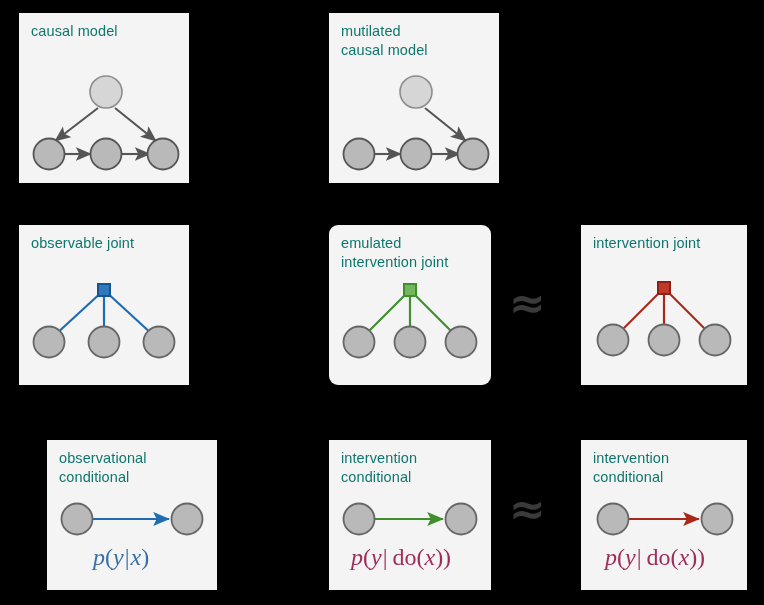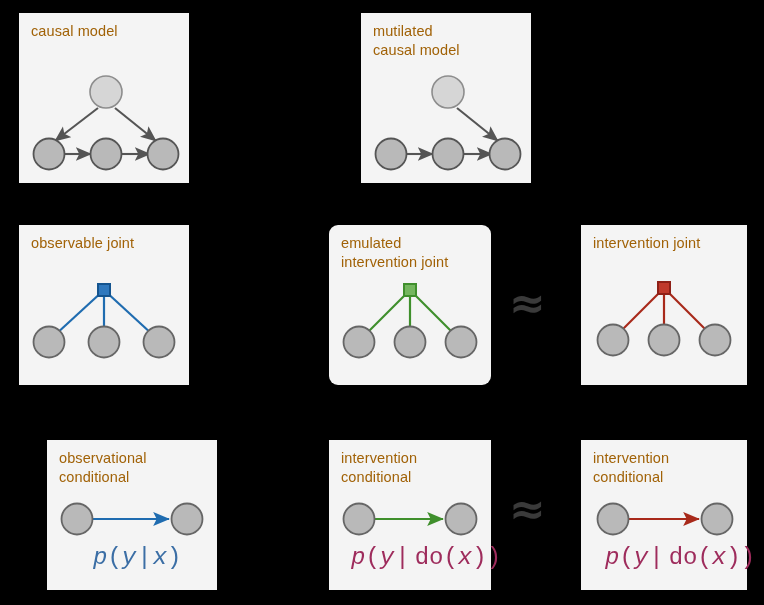--- a/index.html
+++ b/index.html
@@ -25,42 +25,42 @@
     position: absolute;
     background: #f4f4f4;
     box-sizing: border-box;
   }
   .panel-title {
     position: absolute;
     left: 12px;
     top: 9px;
     font-size: 14.5px;
     line-height: 19px;
-    color: #a16207;
+    color: #0f766e;
     white-space: pre-line;
     font-family: "Liberation Sans", sans-serif;
     letter-spacing: 0.1px;
   }
   .panel-svg {
     position: absolute;
     left: 0;
     top: 0;
   }
   .approx {
     position: absolute;
     color: #3a3a3a;
     font-size: 44px;
     font-family: "DejaVu Sans", sans-serif;
     font-weight: 700;
     line-height: 1;
     user-select: none;
   }
   .formula {
     position: absolute;
-    font-family: Liberation Mono, monospace;
+    font-family: Liberation Serif, serif;
     font-style: italic;
     font-size: 24px;
     white-space: nowrap;
   }
   .formula .up {
     font-style: normal;
   }
   .formula .bar {
     font-style: normal;
     padding: 0 1px;
@@ -86,21 +86,21 @@
       <line x1="43" y1="141" x2="72" y2="141" stroke="#555555" stroke-width="2.1" marker-end="url(#ahGray1)"></line>
       <line x1="101" y1="141" x2="131" y2="141" stroke="#555555" stroke-width="2.1" marker-end="url(#ahGray1)"></line>
 
       <circle cx="87" cy="79" r="16" fill="#d6d6d6" stroke="#8d8d8d" stroke-width="1.6"></circle>
       <circle cx="30" cy="141" r="15.5" fill="#b9b9b9" stroke="#555555" stroke-width="1.8"></circle>
       <circle cx="87" cy="141" r="15.5" fill="#b9b9b9" stroke="#555555" stroke-width="1.8"></circle>
       <circle cx="144" cy="141" r="15.5" fill="#b9b9b9" stroke="#555555" stroke-width="1.8"></circle>
     </svg>
   </div>
 
-  <div class="panel" style="left:329px; top:13px; width:170px; height:170px;margin-left:32px;">
+  <div class="panel" style="left:329px; top:13px; width:170px; height:170px;">
     <div class="panel-title">mutilated
 causal model</div>
     <svg class="panel-svg" width="170" height="170" viewBox="0 0 170 170">
       <defs>
         <marker id="ahGray2" markerWidth="9" markerHeight="9" refX="7.2" refY="3.2" orient="auto" markerUnits="strokeWidth">
           <path d="M0,0 L7.6,3.2 L0,6.4 L1.6,3.2 z" fill="#555555"></path>
         </marker>
       </defs>
       <line x1="96" y1="95" x2="137" y2="128" stroke="#555555" stroke-width="2.1" marker-end="url(#ahGray2)"></line>
       <line x1="43" y1="141" x2="72" y2="141" stroke="#555555" stroke-width="2.1" marker-end="url(#ahGray2)"></line>

